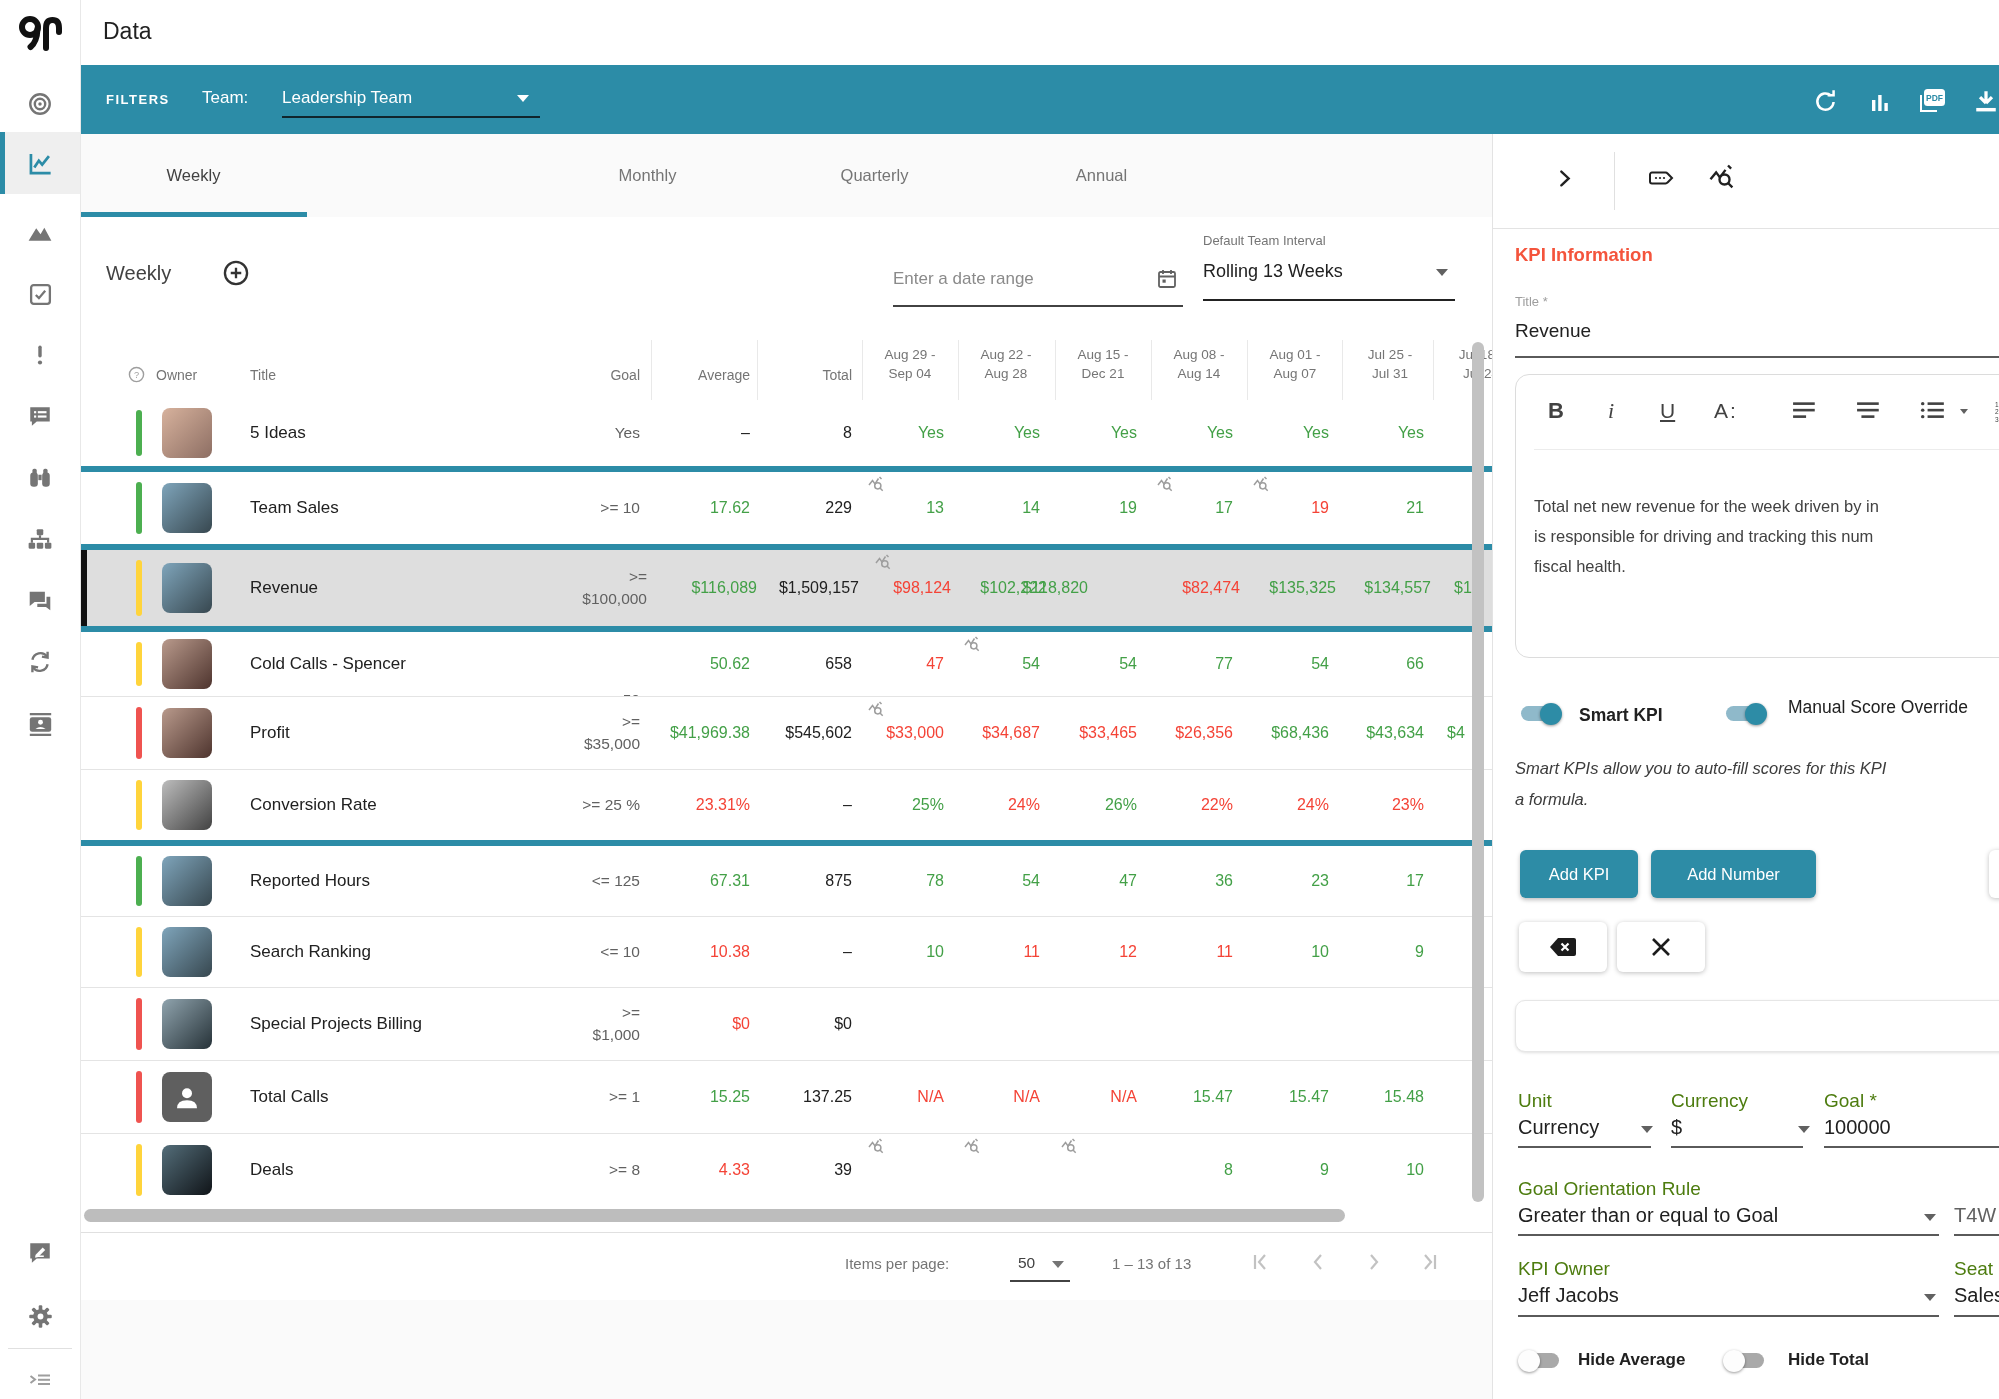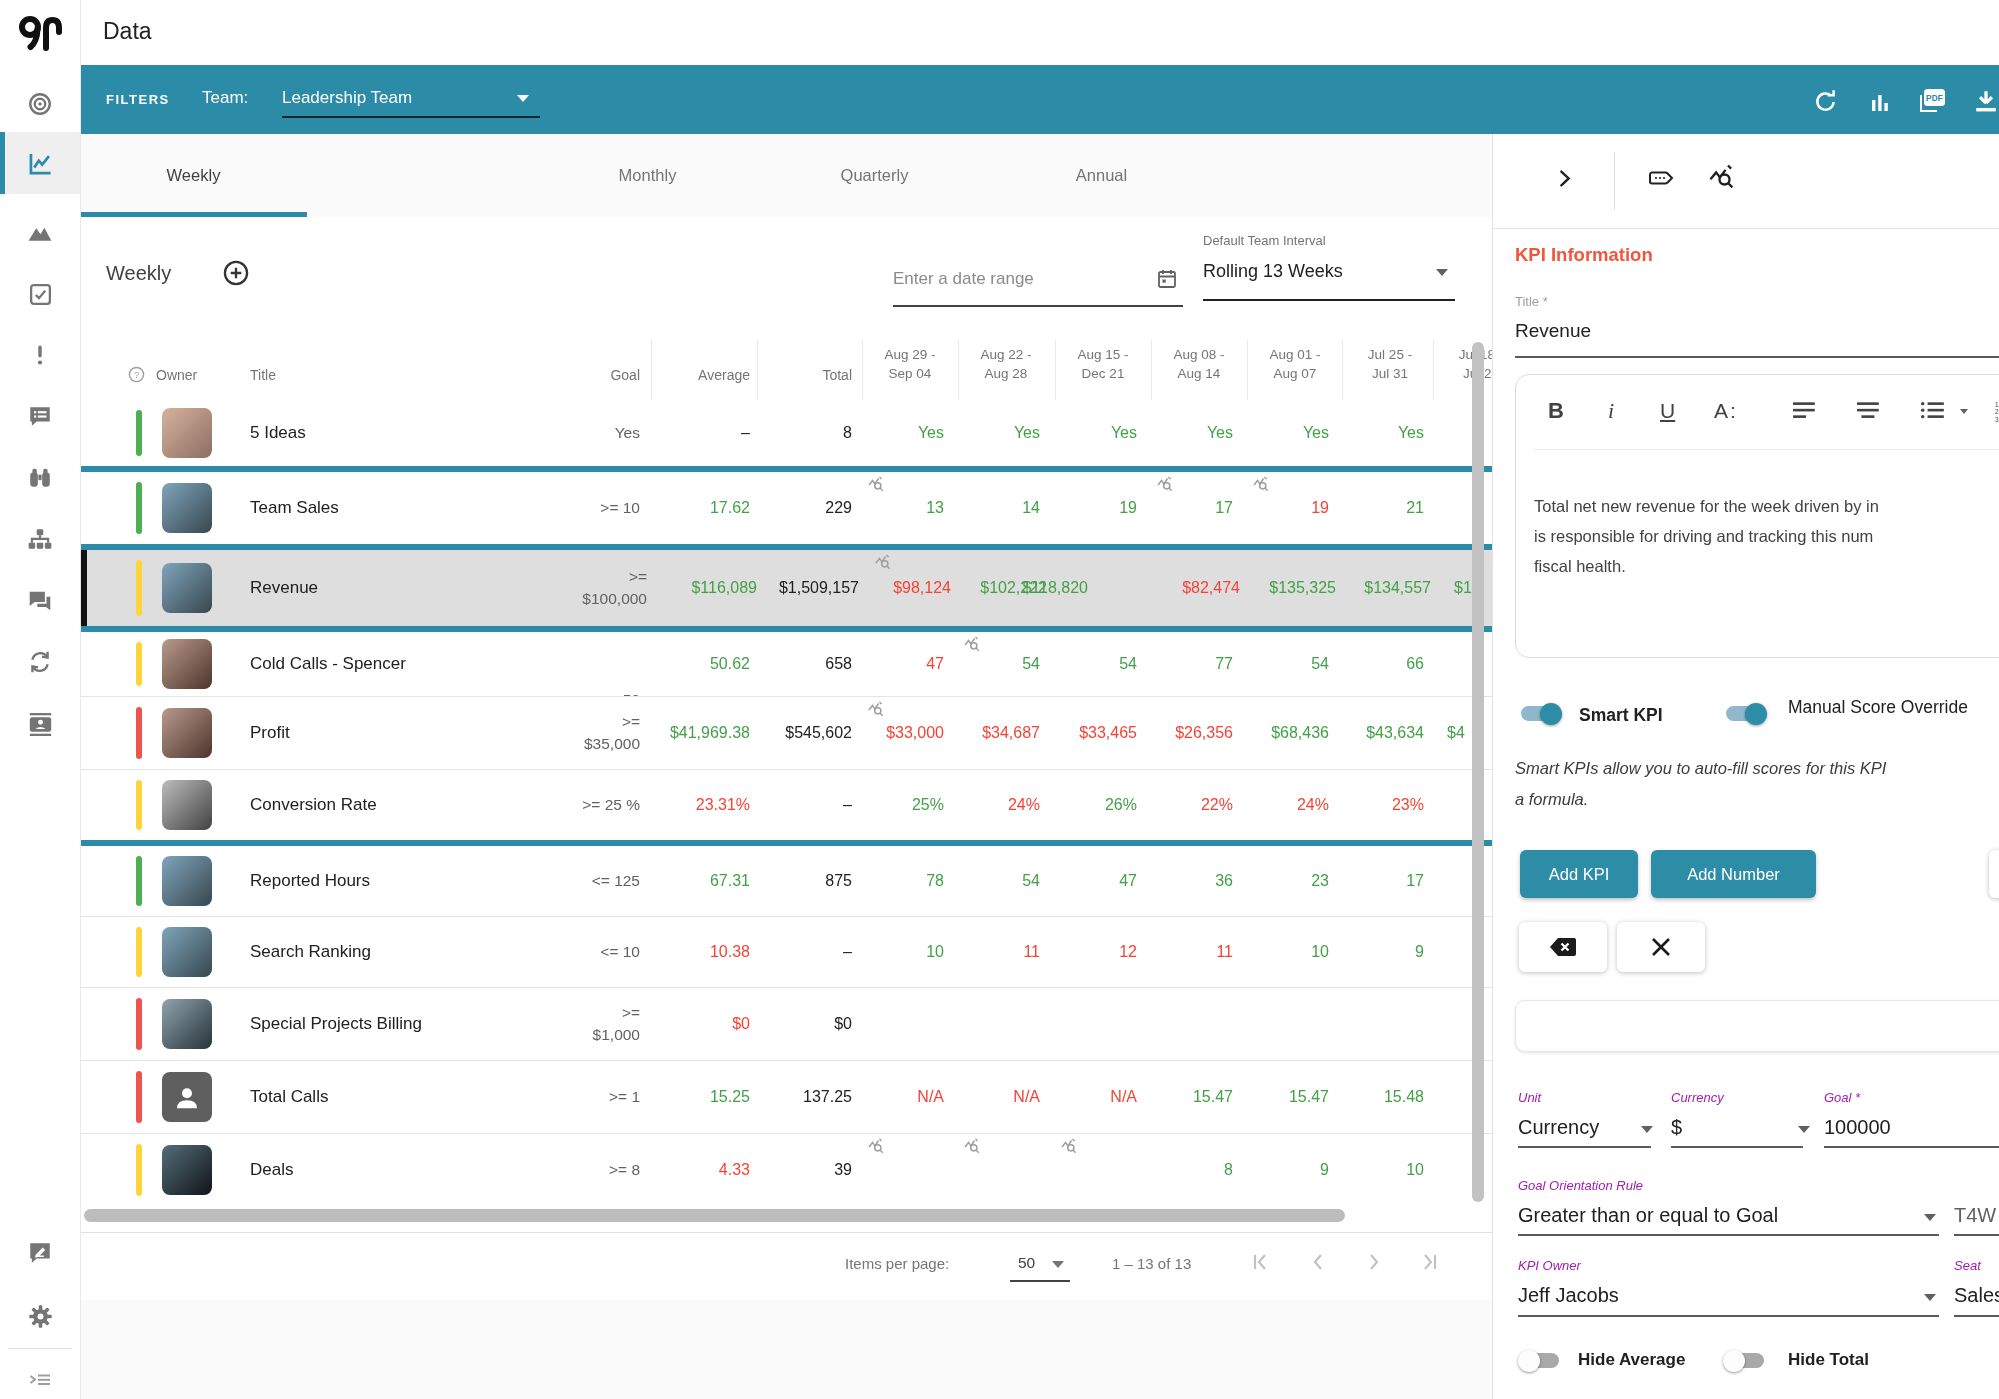--- a/index.html
+++ b/index.html
@@ -87,21 +87,21 @@
   #editor-card{position:absolute;left:22px;top:240px;width:640px;height:282px;border:1.5px solid #dcdcdc;border-radius:14px;background:#fff;}
   .ed-ic{position:absolute;top:18px;height:36px;display:flex;align-items:center;justify-content:center;color:#424242;}
   #editor-divider{position:absolute;left:18px;top:74px;width:600px;height:1px;background:#ececec;}
   .ed-line{position:absolute;left:18px;width:900px;font-size:16.5px;color:#424242;white-space:nowrap;}
   #smart-row-label{position:absolute;left:86px;top:571px;font-size:17.5px;font-weight:700;color:#212121;}
   #override-label{position:absolute;left:295px;top:563px;font-size:17.5px;color:#212121;white-space:nowrap;}
   .note-line{position:absolute;left:22px;font-size:16.5px;font-style:italic;color:#3c3c3c;white-space:nowrap;}
   .teal-btn{position:absolute;top:716px;height:48px;border-radius:6px;background:#2D8CA6;color:#fff;font-size:16.5px;display:flex;align-items:center;justify-content:center;box-shadow:0 2px 4px rgba(0,0,0,.25);}
   .white-btn{position:absolute;top:788px;width:88px;height:50px;border-radius:6px;background:#fff;box-shadow:0 1px 5px rgba(0,0,0,.25);display:flex;align-items:center;justify-content:center;}
   #formula-bar{position:absolute;left:22px;top:866px;width:620px;height:50px;background:#fff;border:1px solid #e6e6e6;border-radius:10px;box-shadow:0 1px 3px rgba(0,0,0,.12);}
-  .fld-label{position:absolute;font-size:13px;color:#a21caf;font-style:italic;}
+  .fld-label{position:absolute;font-size:19px;color:#4d7c0f;}
   .fld-value{position:absolute;font-size:20px;color:#212121;white-space:nowrap;}
   .fld-underline{position:absolute;height:1.5px;background:#5a5a5a;}
   .toggle{position:absolute;width:38px;height:15px;border-radius:8px;}
   .toggle .thumb{position:absolute;top:-3.5px;width:22px;height:22px;border-radius:50%;box-shadow:0 1px 3px rgba(0,0,0,.4);}
   .toggle.on{background:#8fb9ca;}
   .toggle.on .thumb{right:-3px;background:#2D8CA6;}
   .toggle.off{background:#a9a9a9;}
   .toggle.off .thumb{left:-3px;background:#fdfdfd;}
   #hide-avg-label{position:absolute;left:85px;top:1216px;font-size:17px;font-weight:700;color:#212121;}
   #hide-total-label{position:absolute;left:295px;top:1216px;font-size:17px;font-weight:700;color:#212121;}

